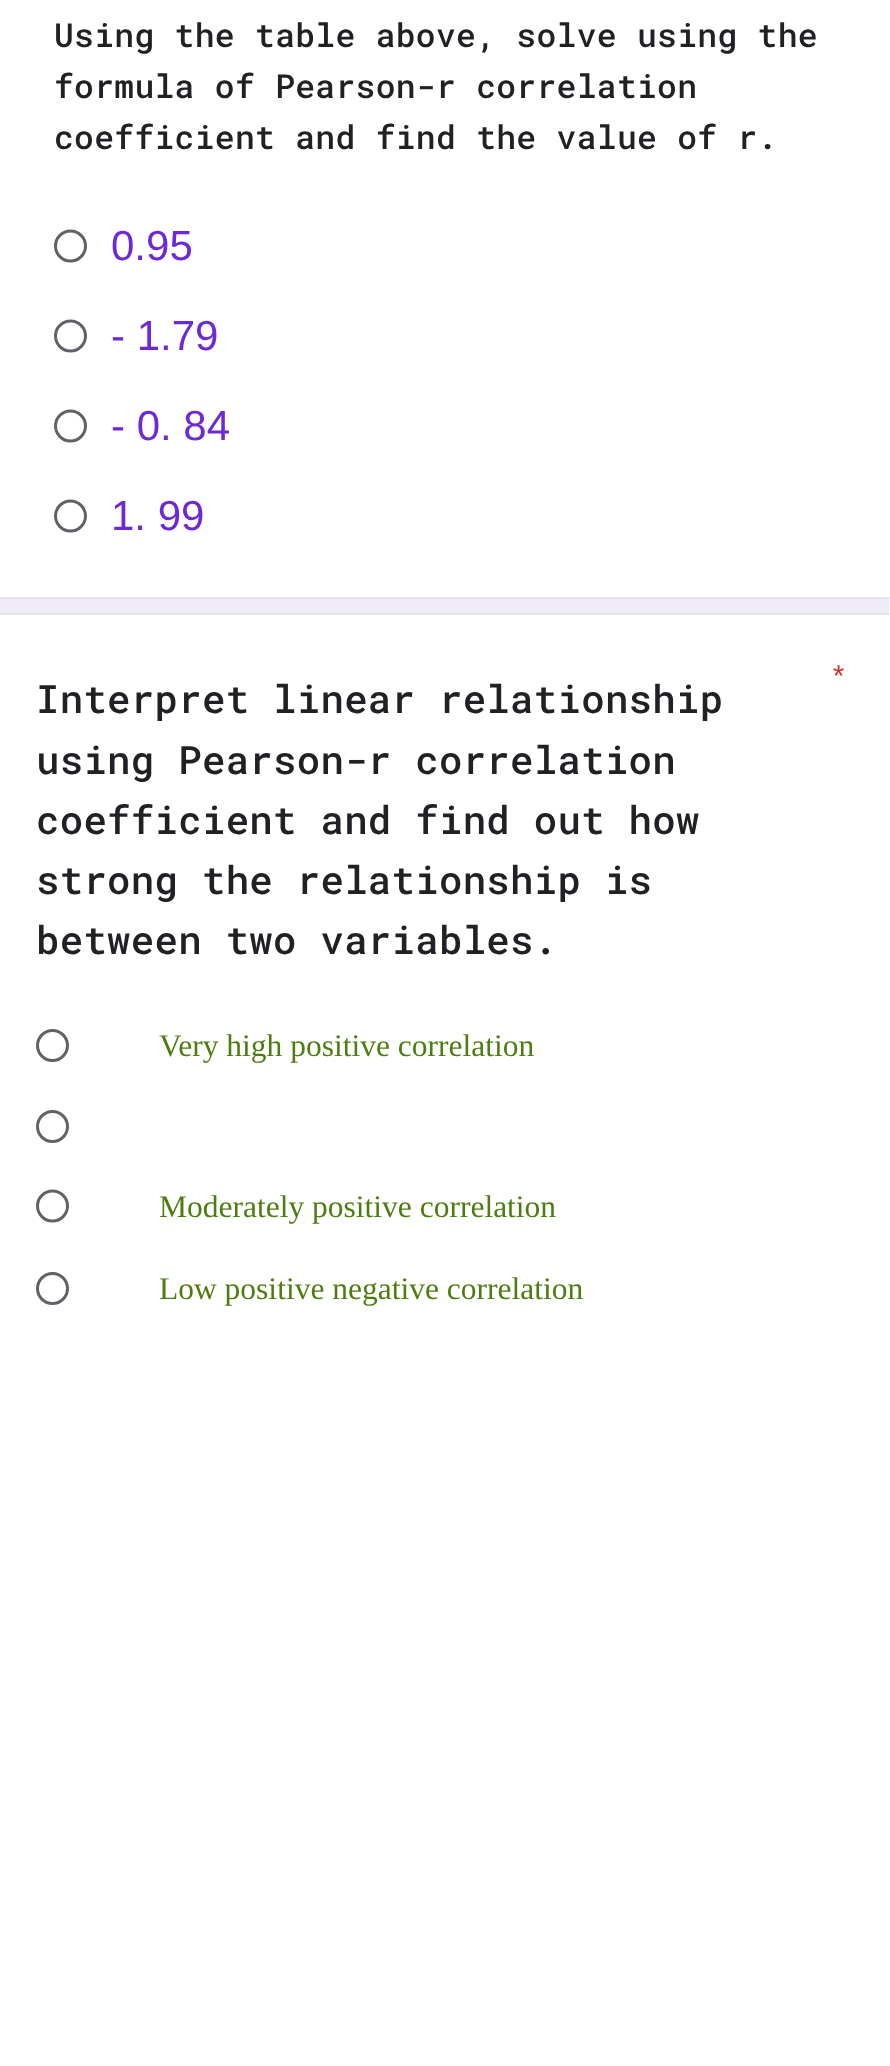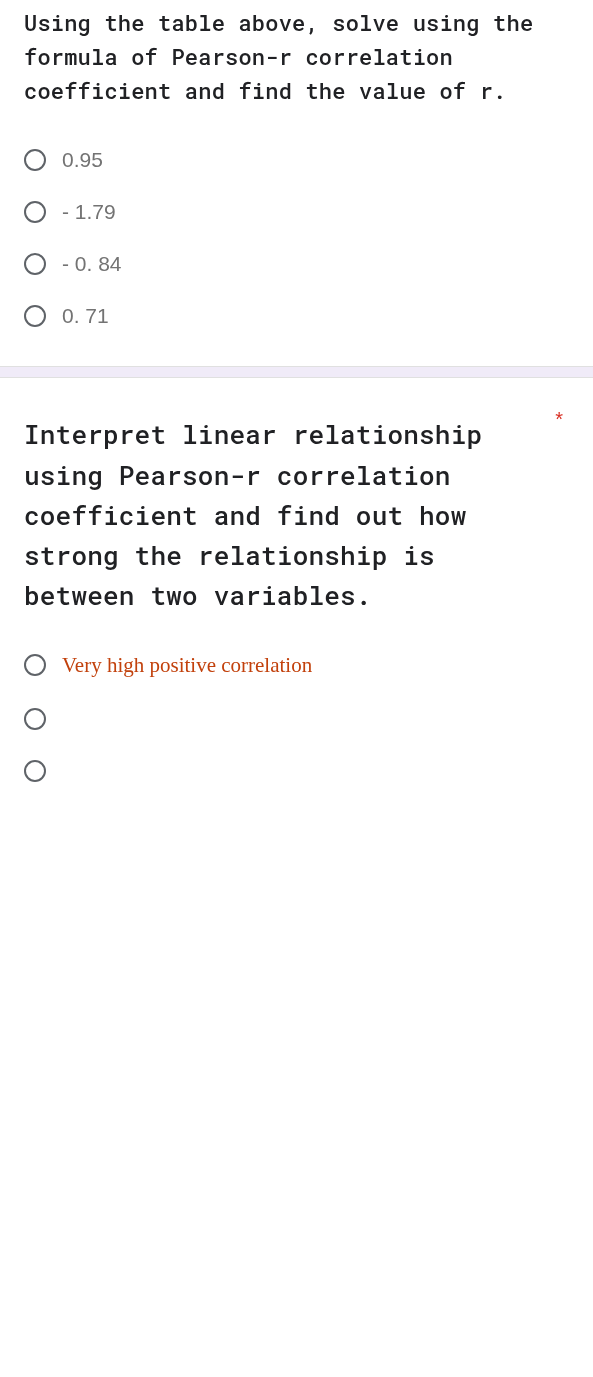--- a/index.html
+++ b/index.html
@@ -5,20 +5,21 @@
   * { box-sizing: border-box; margin: 0; padding: 0; }
   body {
     width: 593px;
     background: #fff;
     font-family: Arial, sans-serif;
     color: #202124;
   }
   .question-block {
     padding: 0 24px 24px 24px;
     background: #fff;
+    margin-left: 12px;
   }
   .question-text {
     font-family: 'Roboto Mono', 'Courier New', monospace;
     font-size: 22px;
     font-weight: 500;
     line-height: 1.55;
     color: #202124;
     padding-top: 6px;
     padding-bottom: 8px;
     letter-spacing: 0.2px;
@@ -36,26 +37,27 @@
     width: 22px;
     height: 22px;
     border: 2.5px solid #5f6368;
     border-radius: 50%;
     flex-shrink: 0;
     margin-right: 16px;
   }
   .option-label {
     font-family: Georgia, 'Times New Roman', serif;
     font-size: 21px;
-    color: #c2410c;
+    color: #4d7c0f;
+    margin-left: 44px;
   }
   .option-label-sans {
     font-family: Arial, sans-serif;
-    font-size: 21px;
-    color: #737373;
+    font-size: 28px;
+    color: #6d28d9;
   }
   .divider {
     height: 12px;
     background: #f0ebf8;
     border-top: 1px solid #e0e0e0;
     border-bottom: 1px solid #e0e0e0;
   }
   .second-block {
     padding: 36px 24px 12px 24px;
     position: relative;
@@ -100,35 +102,40 @@
     <div class="option-row">
       <div class="radio"></div>
       <div class="option-label-sans">- 1.79</div>
     </div>
     <div class="option-row">
       <div class="radio"></div>
       <div class="option-label-sans">- 0. 84</div>
     </div>
     <div class="option-row">
       <div class="radio"></div>
-      <div class="option-label-sans">0. 71</div>
+      <div class="option-label-sans">1. 99</div>
     </div>
   </div>
 </div>
 
 <div class="divider"></div>
 
 <div class="second-block">
   <span class="required-star">*</span>
   <div class="q2-text">Interpret linear relationship using Pearson-r correlation coefficient and find out how strong the relationship is between two variables.</div>
   <div class="options2">
     <div class="option-row2">
       <div class="radio"></div>
       <div class="option-label">Very high positive correlation</div>
     </div>
     <div class="option-row2">
       <div class="radio"></div>
     </div>
     <div class="option-row2">
       <div class="radio"></div>
+      <div class="option-label">Moderately positive correlation</div>
+    </div>
+    <div class="option-row2">
+      <div class="radio"></div>
+      <div class="option-label">Low positive negative correlation</div>
     </div>
   </div>
 </div>
 
 </body></html>

